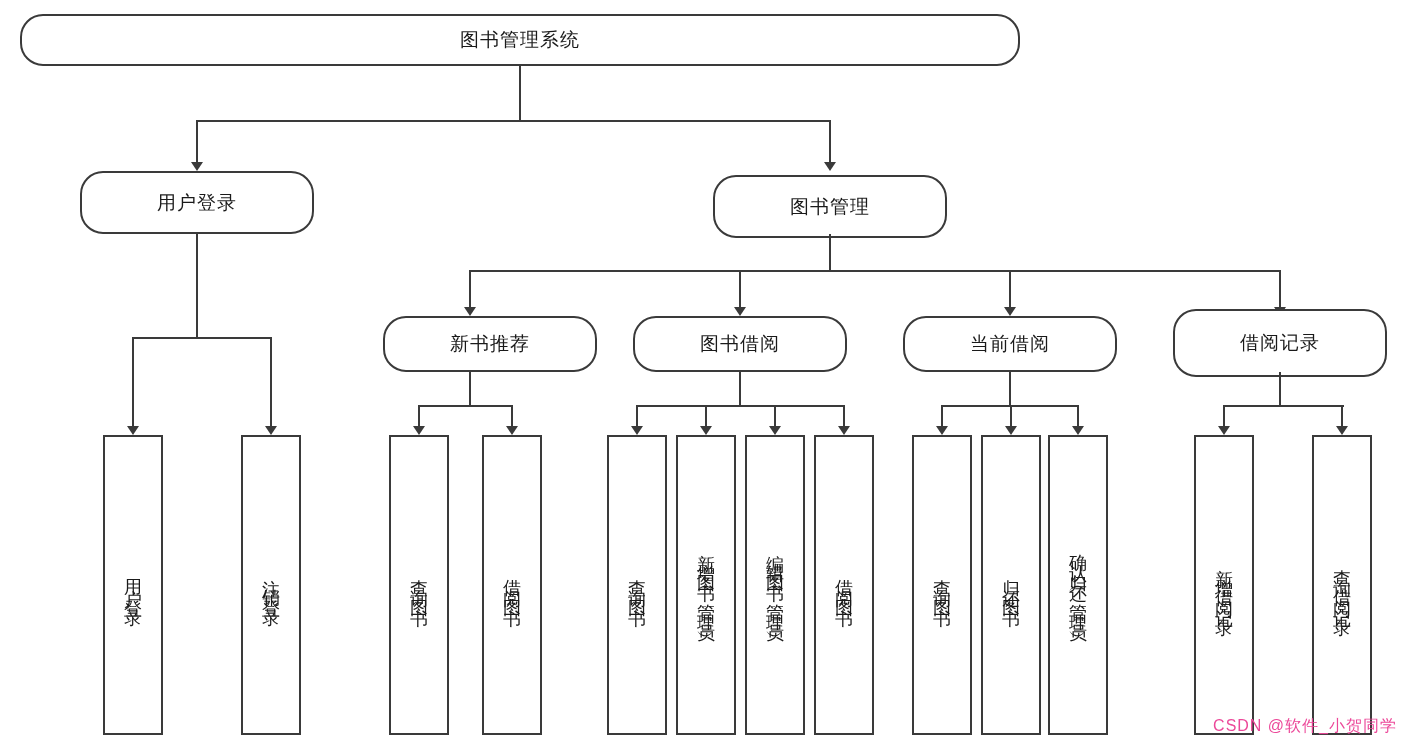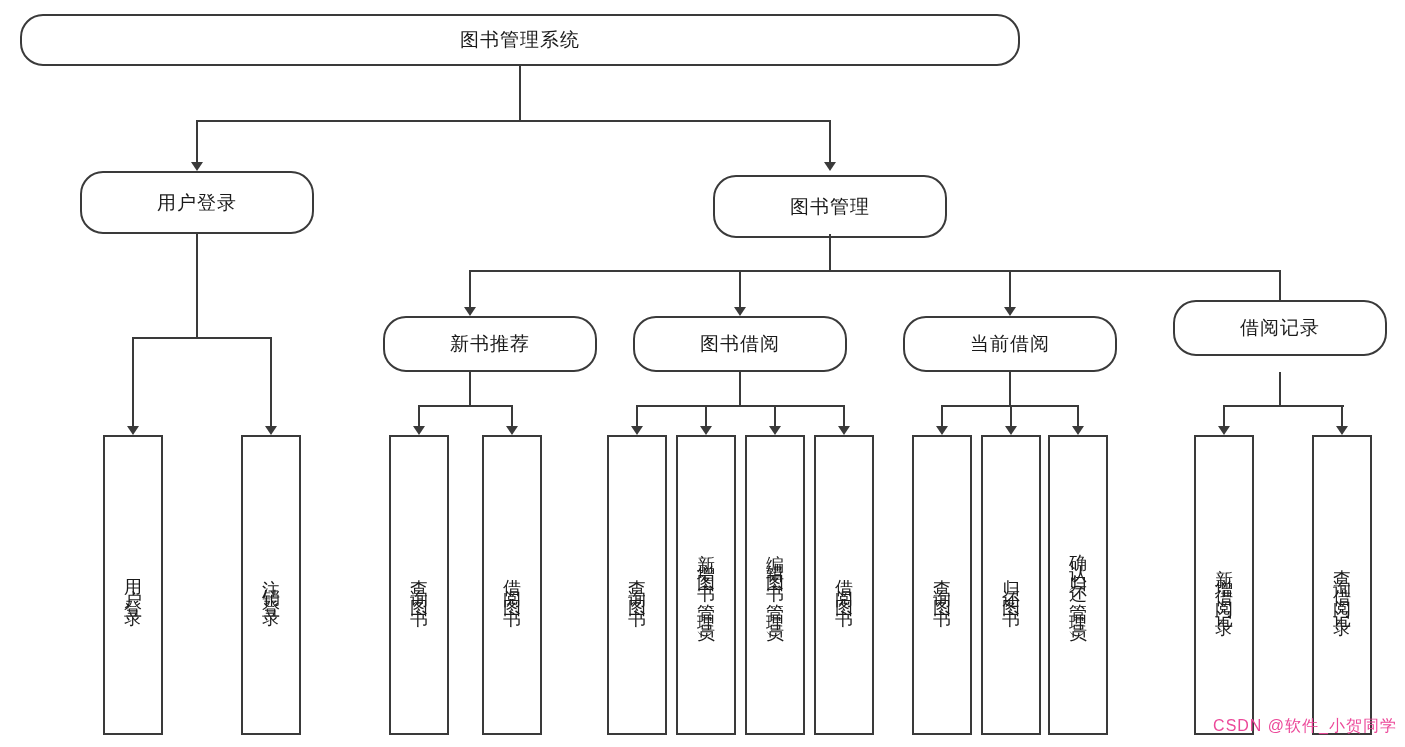--- a/index.html
+++ b/index.html
@@ -82,21 +82,21 @@
   <div class="vline" style="left:739px; top:270px; height:37px;"></div>
   <div class="arrow" style="left:734px; top:307px;"></div>
   <div class="vline" style="left:1009px; top:270px; height:37px;"></div>
   <div class="arrow" style="left:1004px; top:307px;"></div>
   <div class="vline" style="left:1279px; top:270px; height:37px;"></div>
   <div class="arrow" style="left:1274px; top:307px;"></div>
 
   <div class="node h" style="left:363px; top:316px; width:214px; height:56px;margin-left:20px;">新书推荐</div>
   <div class="node h" style="left:903px; top:316px; width:214px; height:56px;">当前借阅</div>
   <div class="node h" style="left:633px; top:316px; width:214px; height:56px;">图书借阅</div>
-  <div class="node h" style="left:1173px; top:300px; width:214px; height:56px;">借阅记录</div>
+  <div class="node h" style="left:1173px; top:309px; width:214px; height:68px;">借阅记录</div>
 
   <div class="vline" style="left:469px; top:372px; height:33px;"></div>
   <div class="hline" style="left:418px; top:405px; width:95px;"></div>
   <div class="vline" style="left:418px; top:405px; height:21px;"></div>
   <div class="arrow" style="left:413px; top:426px;"></div>
   <div class="vline" style="left:511px; top:405px; height:21px;"></div>
   <div class="arrow" style="left:506px; top:426px;"></div>
 
   <div class="vline" style="left:739px; top:372px; height:33px;"></div>
   <div class="hline" style="left:636px; top:405px; width:209px;"></div>

